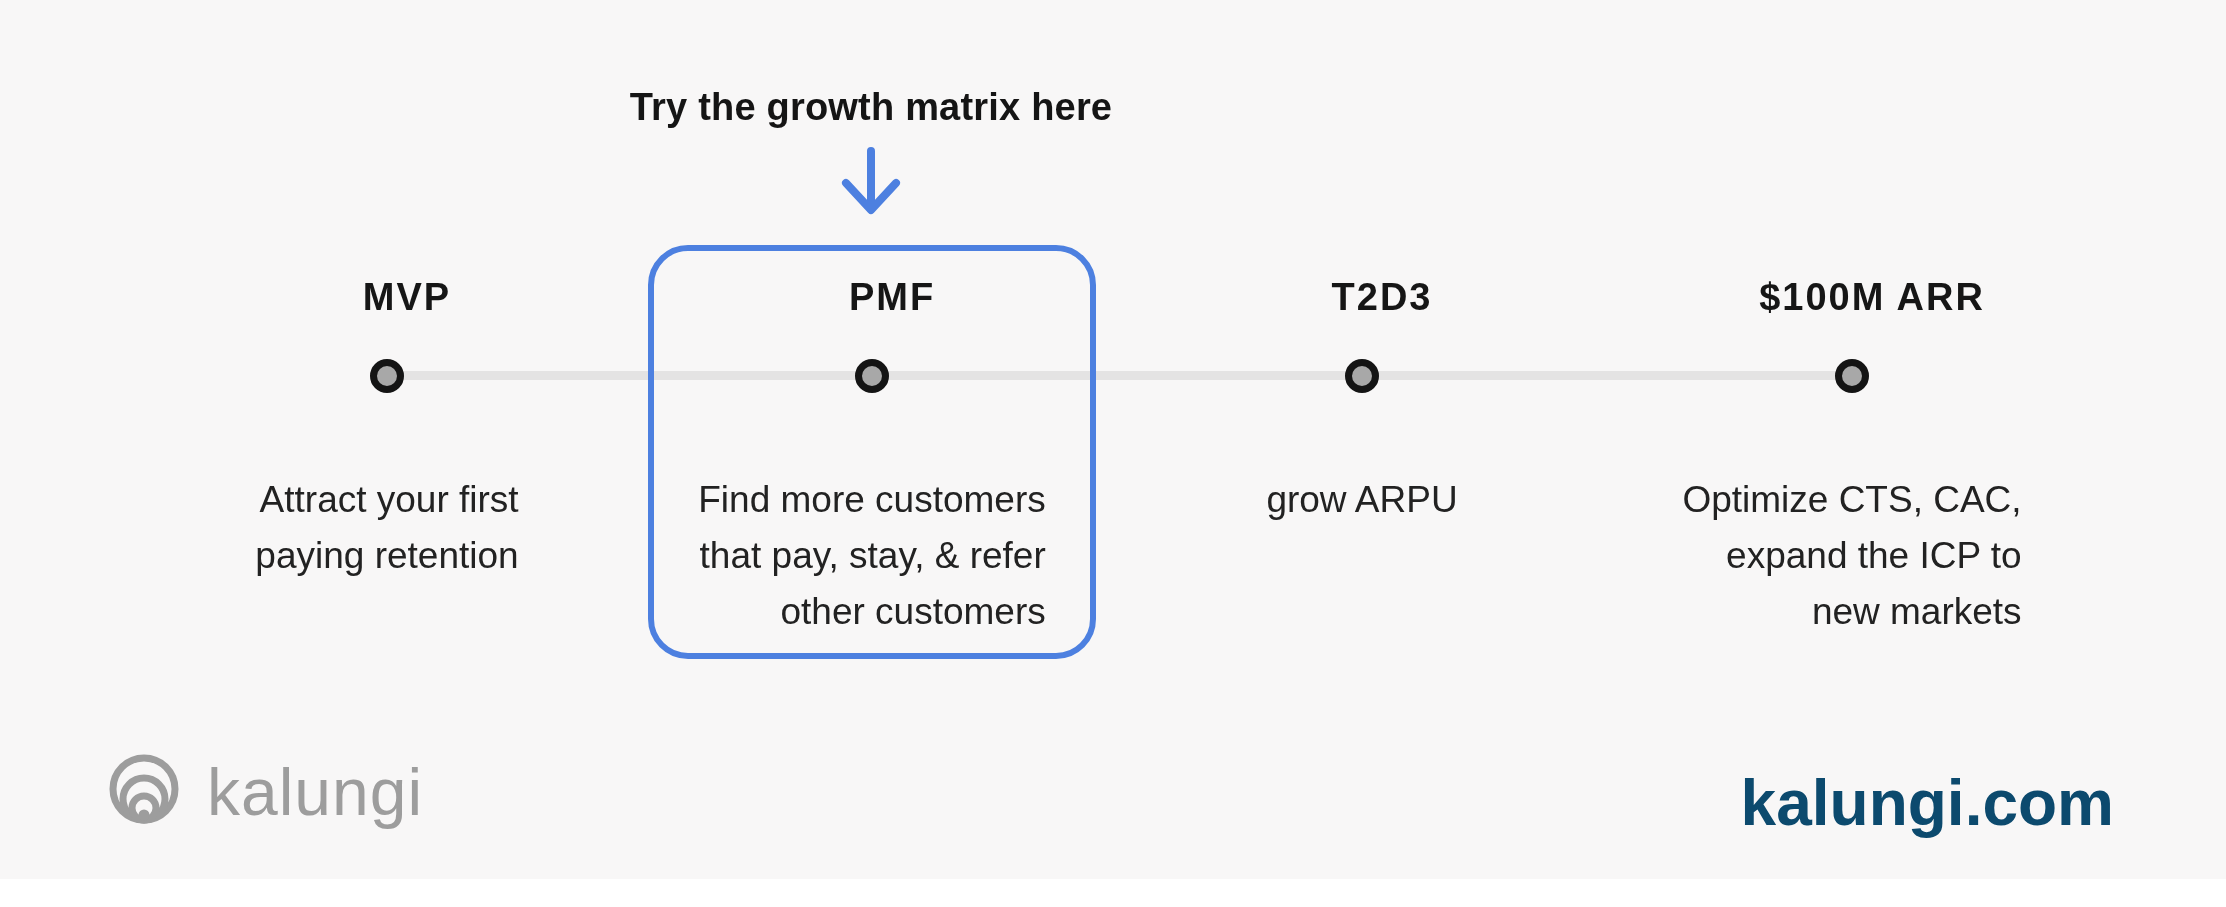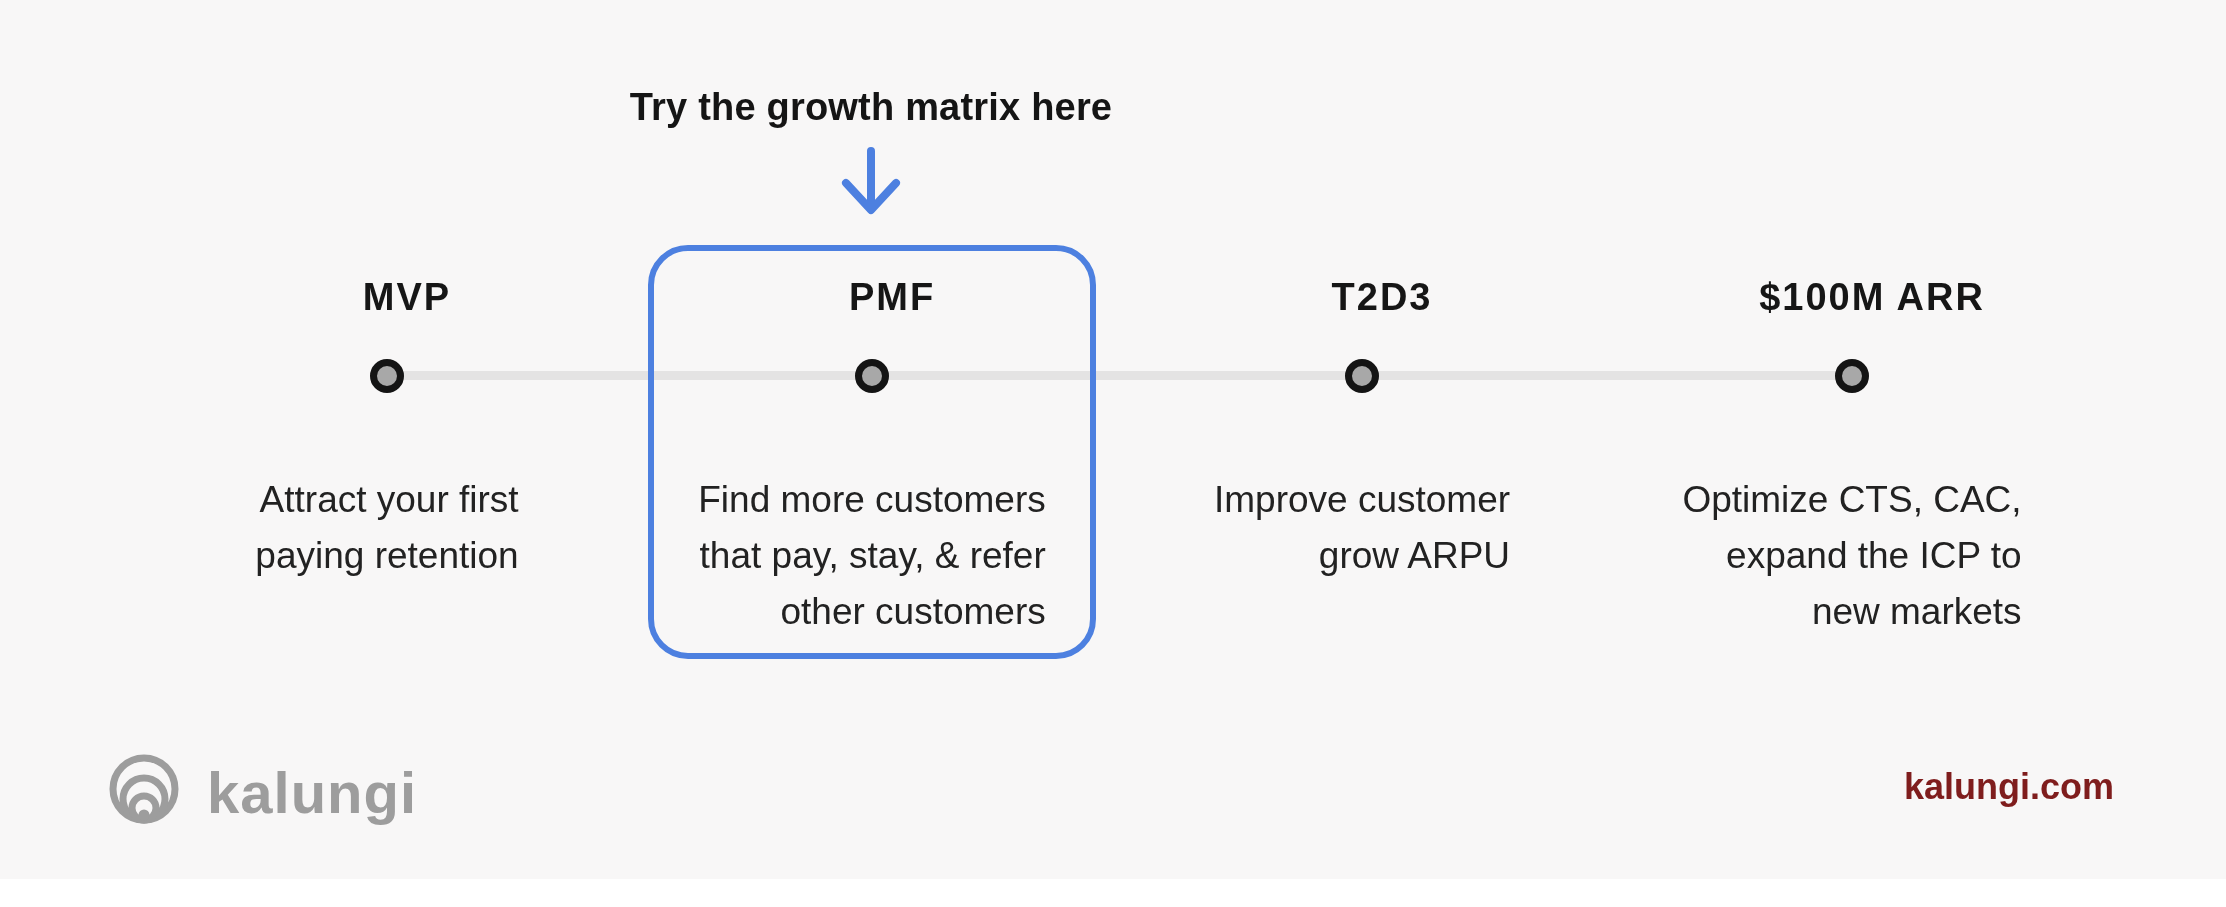--- a/index.html
+++ b/index.html
@@ -99,32 +99,32 @@
   .brand {
     position: absolute;
     left: 103px;
     top: 751px;
     display: flex;
     align-items: center;
     gap: 22px;
     z-index: 3;
   }
   .brand-name {
-    font-size: 58px;
-    font-weight: 700;
+    font-size: 66px;
+    font-weight: 400;
     letter-spacing: 1px;
     color: #9d9d9d;
   }
   .site-url {
     position: absolute;
     right: 112px;
     top: 766px;
-    font-size: 36px;
+    font-size: 64px;
     font-weight: 700;
-    color: #7f1d1d;
+    color: #0c4a6e;
     z-index: 3;
   }
 </style>
 </head>
 <body>
 
 <div class="canvas">
 
   <div class="annotation-label">Try the growth matrix here</div>
   <svg class="annotation-arrow" width="104" height="82" viewBox="0 0 104 82">
@@ -151,21 +151,20 @@
       <span class="desc-line">Find more customers</span>
       <span class="desc-line">that pay, stay, &amp; refer</span>
       <span class="desc-line">other customers</span>
     </div>
   </div>
 
   <div class="milestone" style="left:1362px;">
     <div class="milestone-label">T2D3</div>
     <div class="milestone-dot"></div>
     <div class="milestone-desc">
-      <span class="desc-line">Improve customer</span>
       <span class="desc-line">grow ARPU</span>
     </div>
   </div>
 
   <div class="milestone" style="left:1852px;">
     <div class="milestone-label">$100M ARR</div>
     <div class="milestone-dot"></div>
     <div class="milestone-desc">
       <span class="desc-line">Optimize CTS, CAC,</span>
       <span class="desc-line">expand the ICP to</span>

